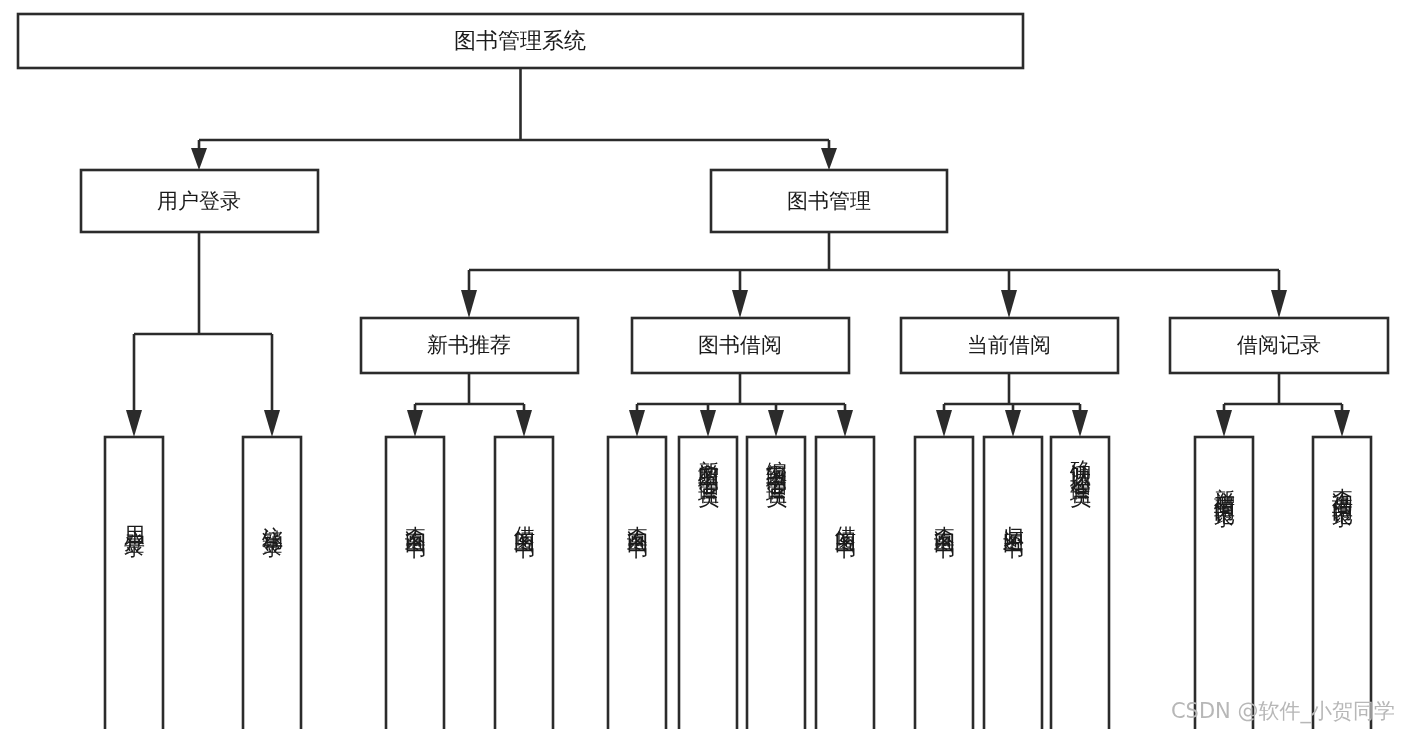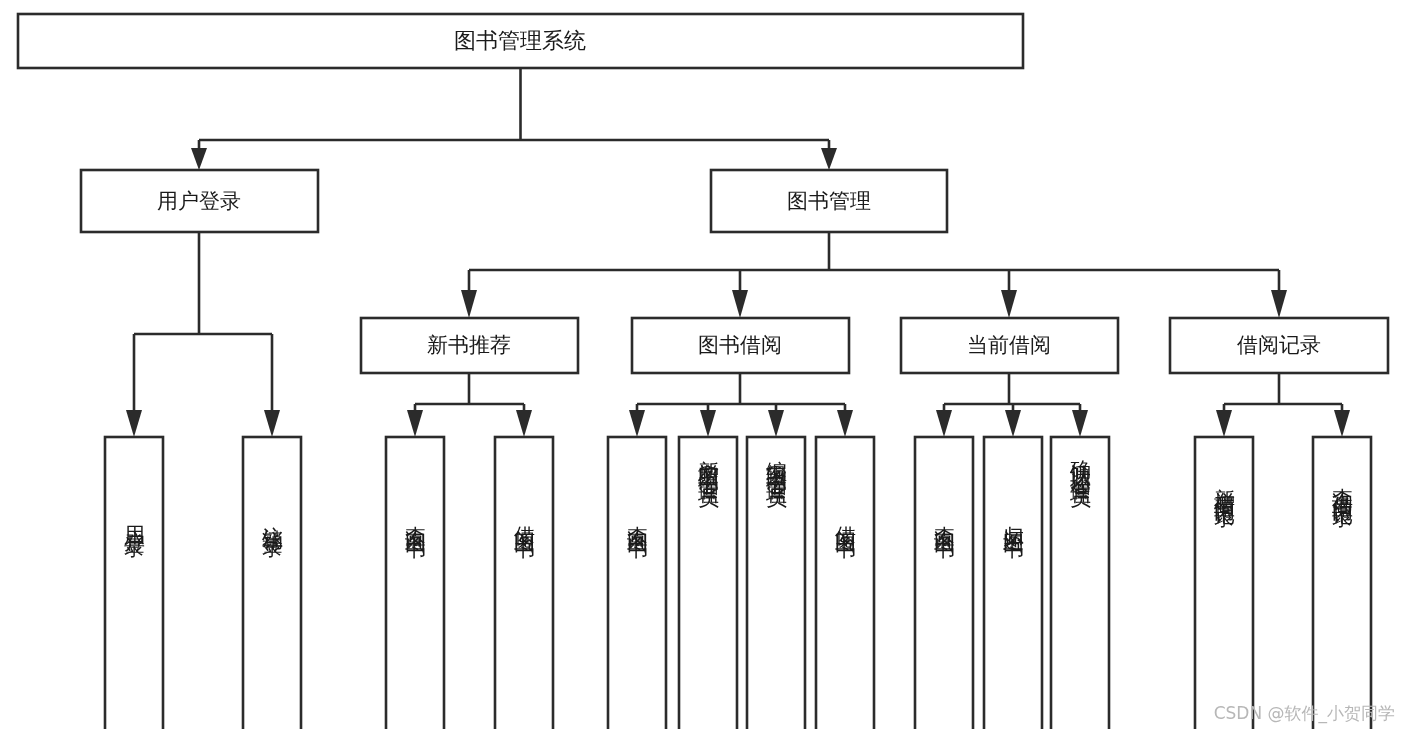--- a/index.html
+++ b/index.html
@@ -66,21 +66,21 @@
     line-height: 1.0;
     color: #1a1a1a;
     letter-spacing: 4px;
     white-space: nowrap;
   }
   .watermark {
     position: absolute;
     right: 10px;
     bottom: 4px;
     font-family: "DejaVu Sans", "Liberation Sans", sans-serif;
-    font-size: 17px;
+    font-size: 21px;
     color: #b7b7b7;
     white-space: nowrap;
     pointer-events: none;
   }
 </style>
 </head>
 <body>
 
 <div id="diagram-root">
 

